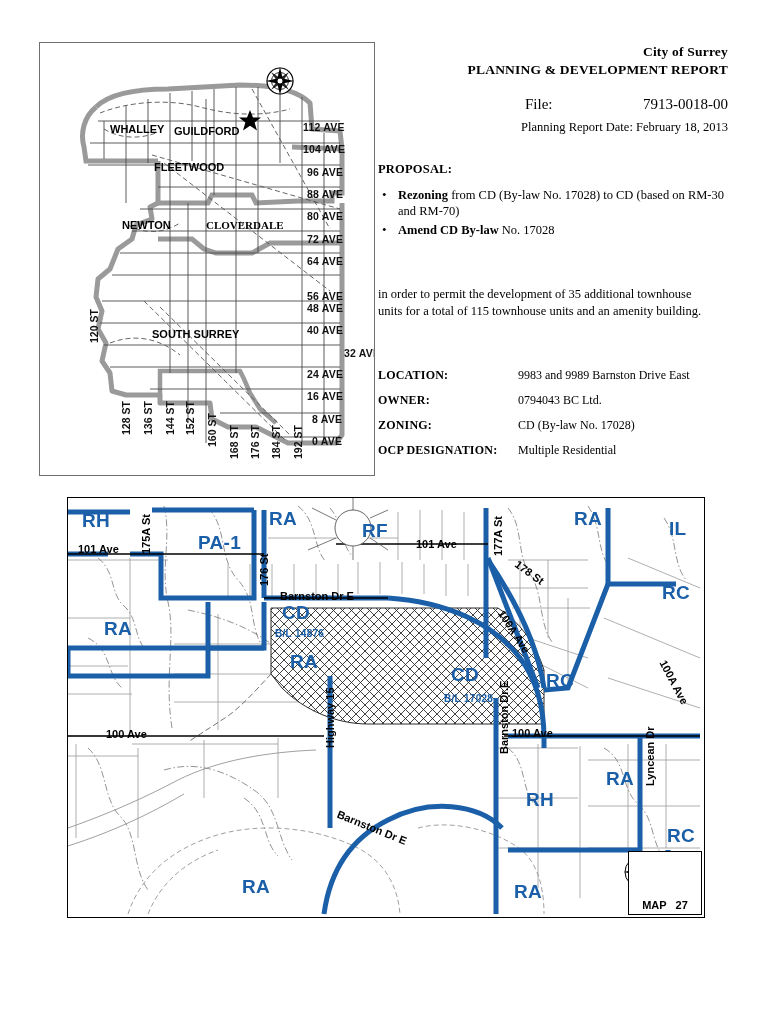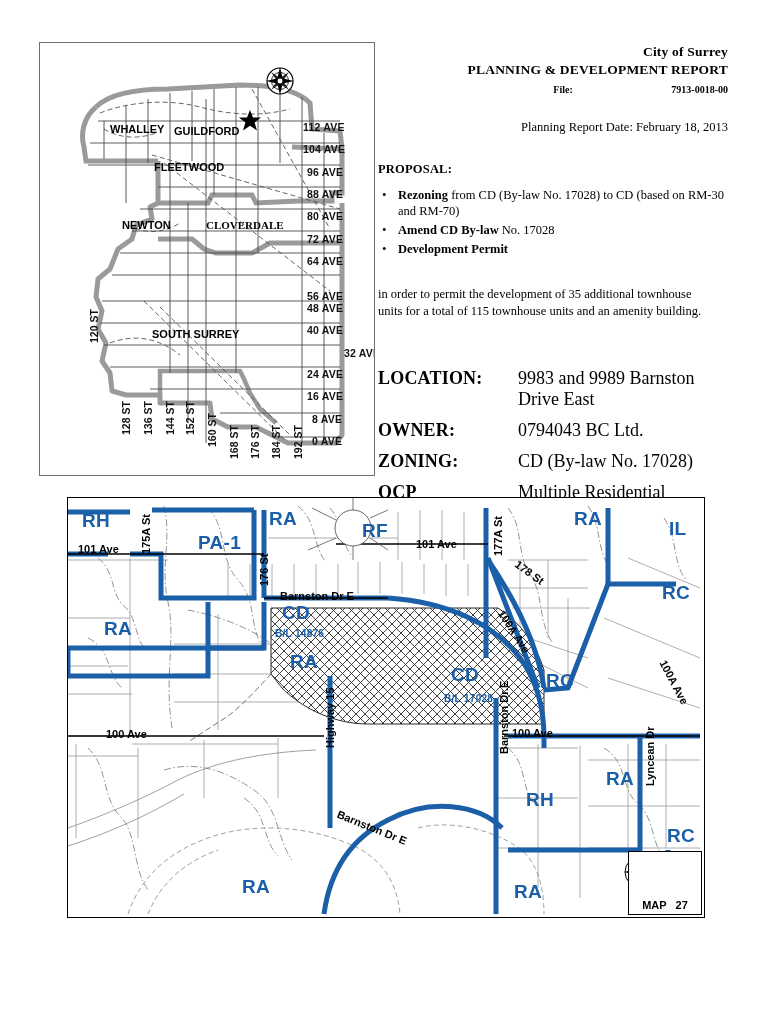--- a/index.html
+++ b/index.html
@@ -36,21 +36,21 @@
     font-weight:bold;font-size:11px;color:#000;
     position:absolute;white-space:nowrap;
   }
 
   
   #report-header{
     position:absolute;left:380px;top:44px;width:348px;text-align:right;
   }
   #report-header .line1{font-weight:bold;font-size:13.5px;letter-spacing:0.2px;}
   #report-header .line2{font-weight:bold;font-size:13.5px;letter-spacing:0.2px;margin-top:2px;}
-  #report-header .line3{font-weight:bold;font-size:10px;margin-top:6px;}
+  #report-header .line3{font-weight:normal;font-size:15px;margin-top:18px;}
   #report-header .line3 .fl{display:inline-block;width:118px;text-align:left;}
   #report-date{
     position:absolute;left:380px;top:120px;width:348px;text-align:right;
     font-size:12.5px;
   }
 
   
   #proposal-block{position:absolute;left:378px;top:162px;width:350px;}
   .sect-title{font-weight:bold;font-size:12.5px;letter-spacing:0.2px;}
   ul.proposal-list{margin:10px 0 0 0;padding:0 0 0 20px;list-style:none;}
@@ -61,21 +61,21 @@
     content:"\2022";position:absolute;left:-16px;top:0;font-size:13px;
   }
   ul.proposal-list li b{font-weight:bold;}
   #proposal-body{
     position:absolute;left:378px;top:286px;width:340px;
     font-size:12.5px;line-height:17px;
   }
 
   
   #details{position:absolute;left:378px;top:368px;width:350px;}
-  #details .row{display:flex;margin-bottom:10px;font-size:18px;}
+  #details .row{display:flex;margin-bottom:10px;font-size:12px;}
   #details .lbl{font-weight:bold;width:140px;flex:0 0 140px;letter-spacing:0.2px;}
   #details .val{flex:1;}
 
   
   #zoning-map{
     position:absolute;left:67px;top:497px;width:636px;height:419px;
     border:1px solid #000;background:#fff;overflow:hidden;
   }
   #zoning-svg{position:absolute;left:0;top:0;}
   .zlabel{
@@ -233,21 +233,20 @@
       <span class="fl">File:</span><span>7913-0018-00</span>
     </div>
   </div>
   <div id="report-date">Planning Report Date:  February 18, 2013</div>
 
   <div id="proposal-block">
     <div class="sect-title">PROPOSAL:</div>
     <ul class="proposal-list">
       <li><b>Rezoning</b><span> from CD (By-law No. 17028) to CD (based on RM-30 and RM-70)</span></li>
       <li><b>Amend CD By-law</b><span> No. 17028</span></li>
-      <li><b>Development Permit</b><span></span></li>
     </ul>
   </div>
   <div id="proposal-body">in order to permit the development of 35 additional townhouse units for a total of 115 townhouse units and an amenity building.</div>
 
   <div id="details">
     <div class="row">
       <div class="lbl">LOCATION:</div>
       <div class="val">9983 and 9989 Barnston Drive East</div>
     </div>
     <div class="row">

